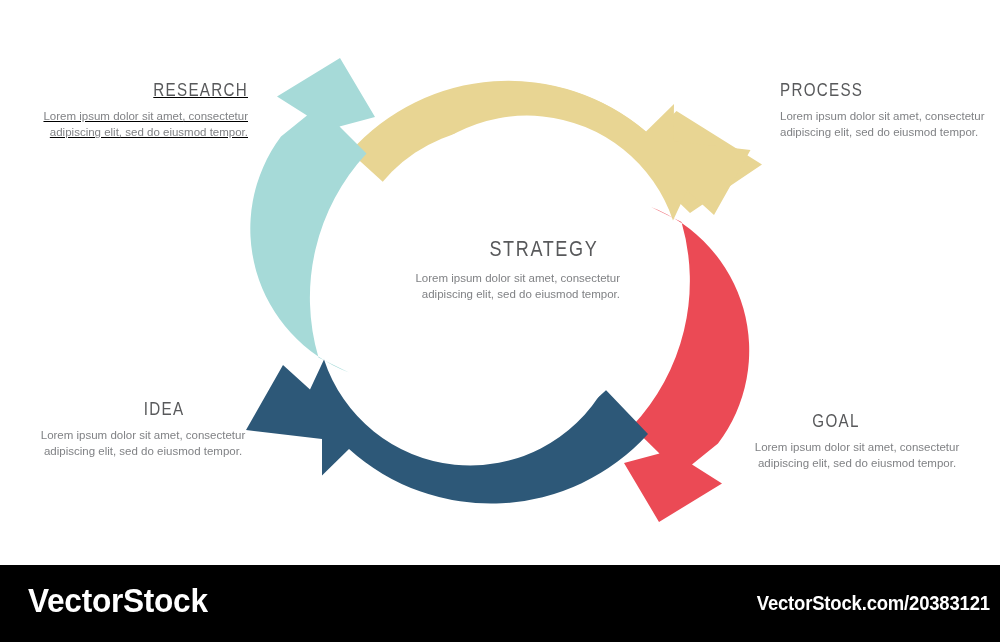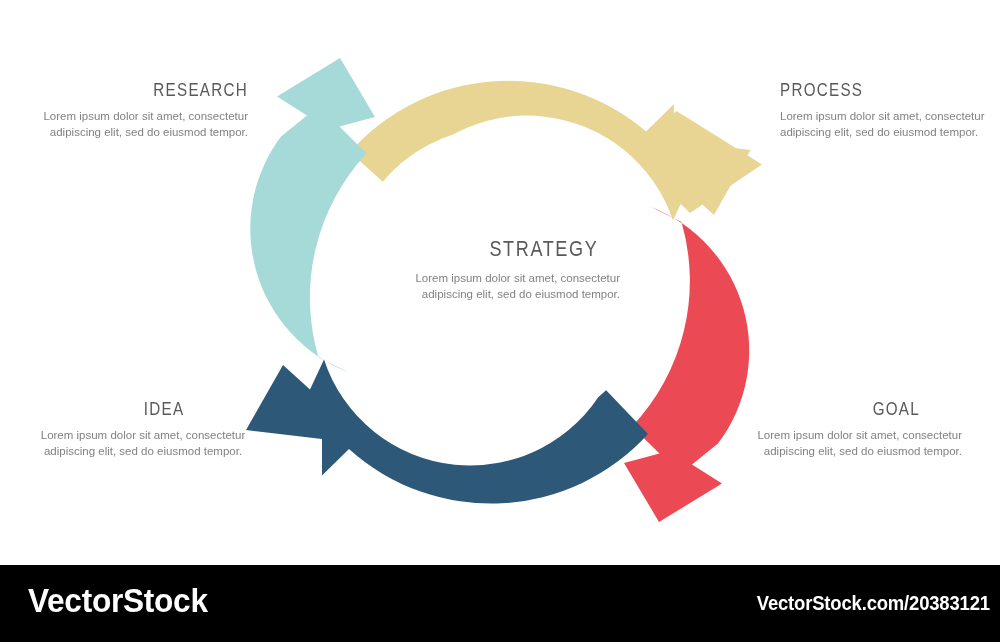--- a/index.html
+++ b/index.html
@@ -56,27 +56,27 @@
     font-family: "Liberation Sans", sans-serif;
     font-size: 11.5px;
     line-height: 1.42;
     color: #808285;
     margin: 0;
   }
   .label-block.align-right { text-align: right; }
   .label-block.align-right .seg-title { transform-origin: center top; }
   .label-block.align-left  { text-align: left; }
 
-  #label-research { left: 38px;  top: 80px;  text-align: right; }
+  #label-research { left: 38px;  top: 80px;  text-align: right; text-decoration: underline; }
   #label-research .seg-title { transform-origin: right top; }
   #label-idea     { left: 38px;  top: 399px; text-align: center; }
   #label-idea .seg-title { transform-origin: right top; }
   #label-process  { left: 752px; top: 80px;  text-align: left; margin-left: 28px; }
   #label-process .seg-title { transform-origin: left top; }
-  #label-goal     { left: 752px; top: 399px; text-align: right; }
+  #label-goal     { left: 752px; top: 411px; text-align: center; }
   #label-goal .seg-title { transform-origin: left top; }
 
   
   #center-block {
     position: absolute;
     left: 380px;
     top: 238px;
     width: 240px;
     text-align: right;
   }

